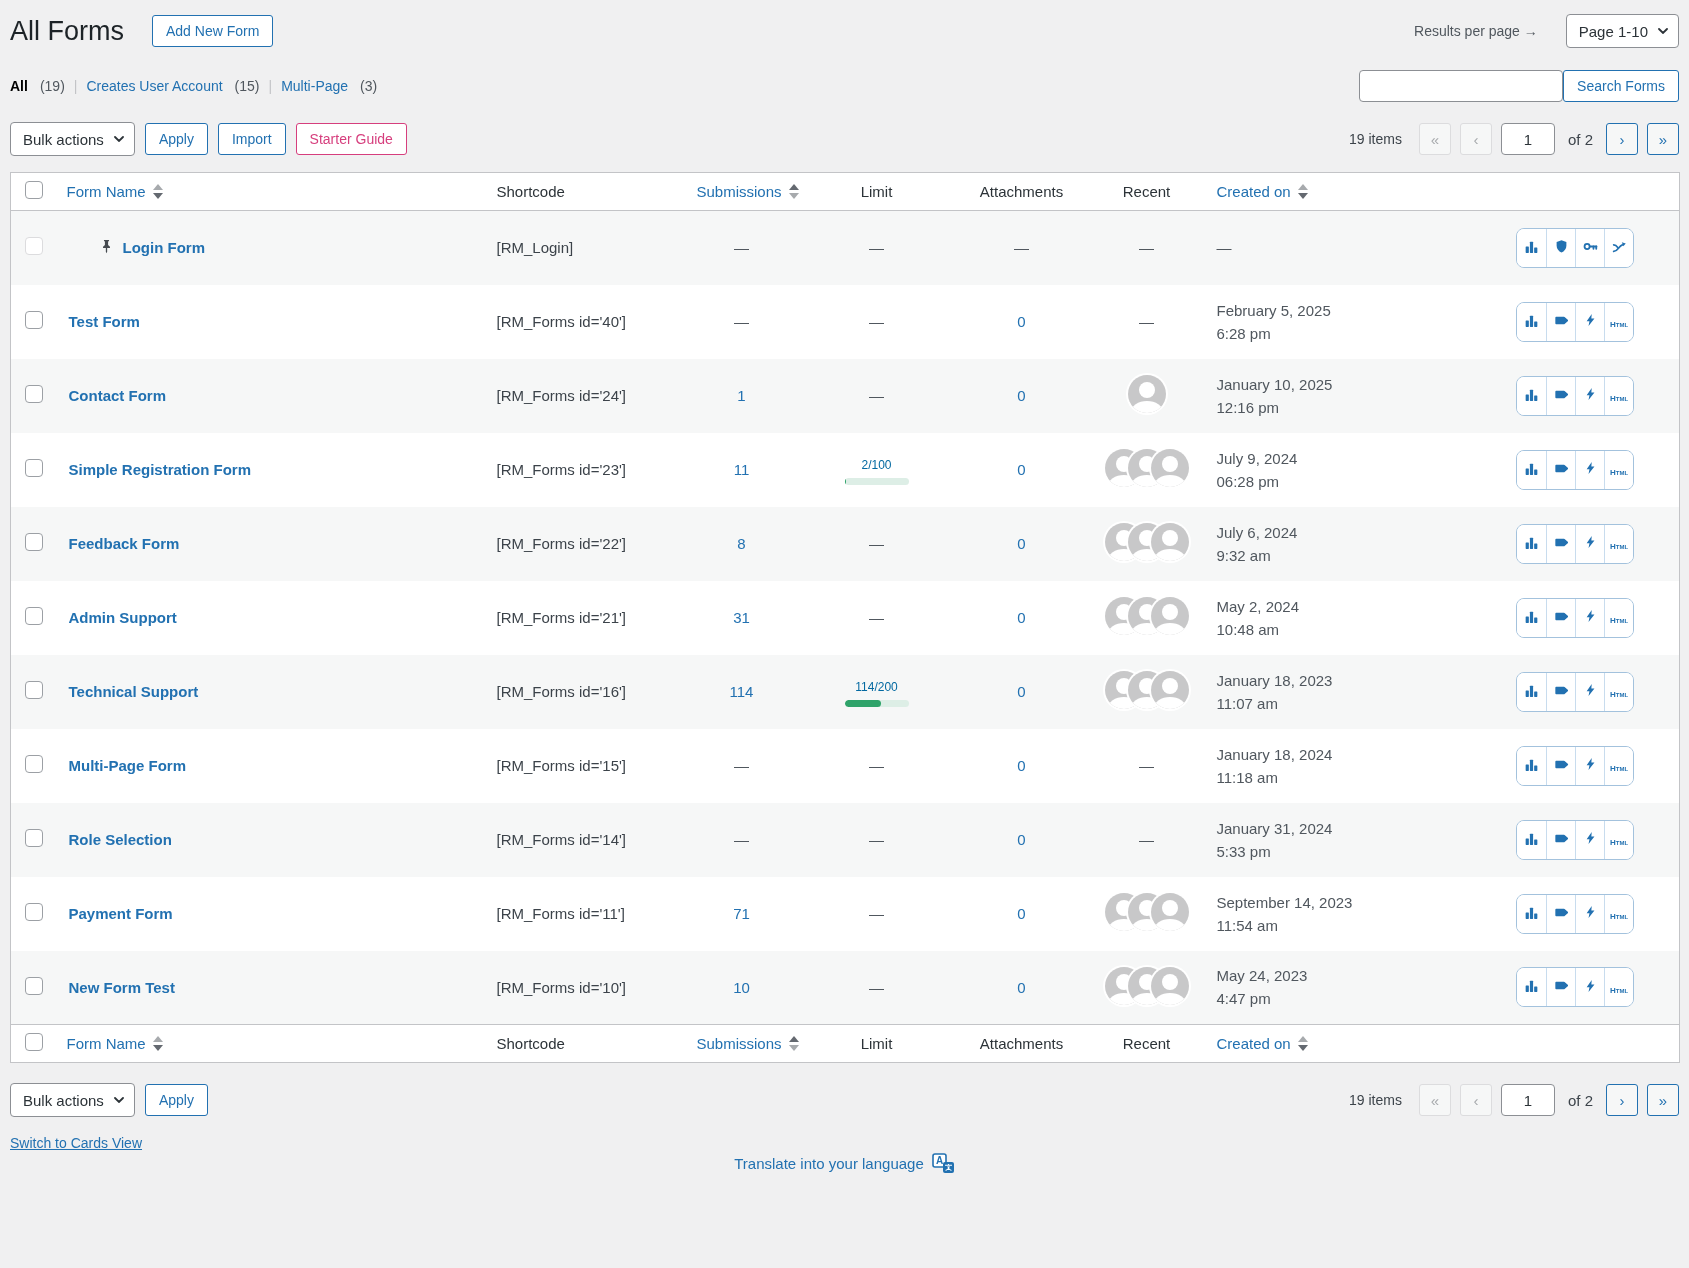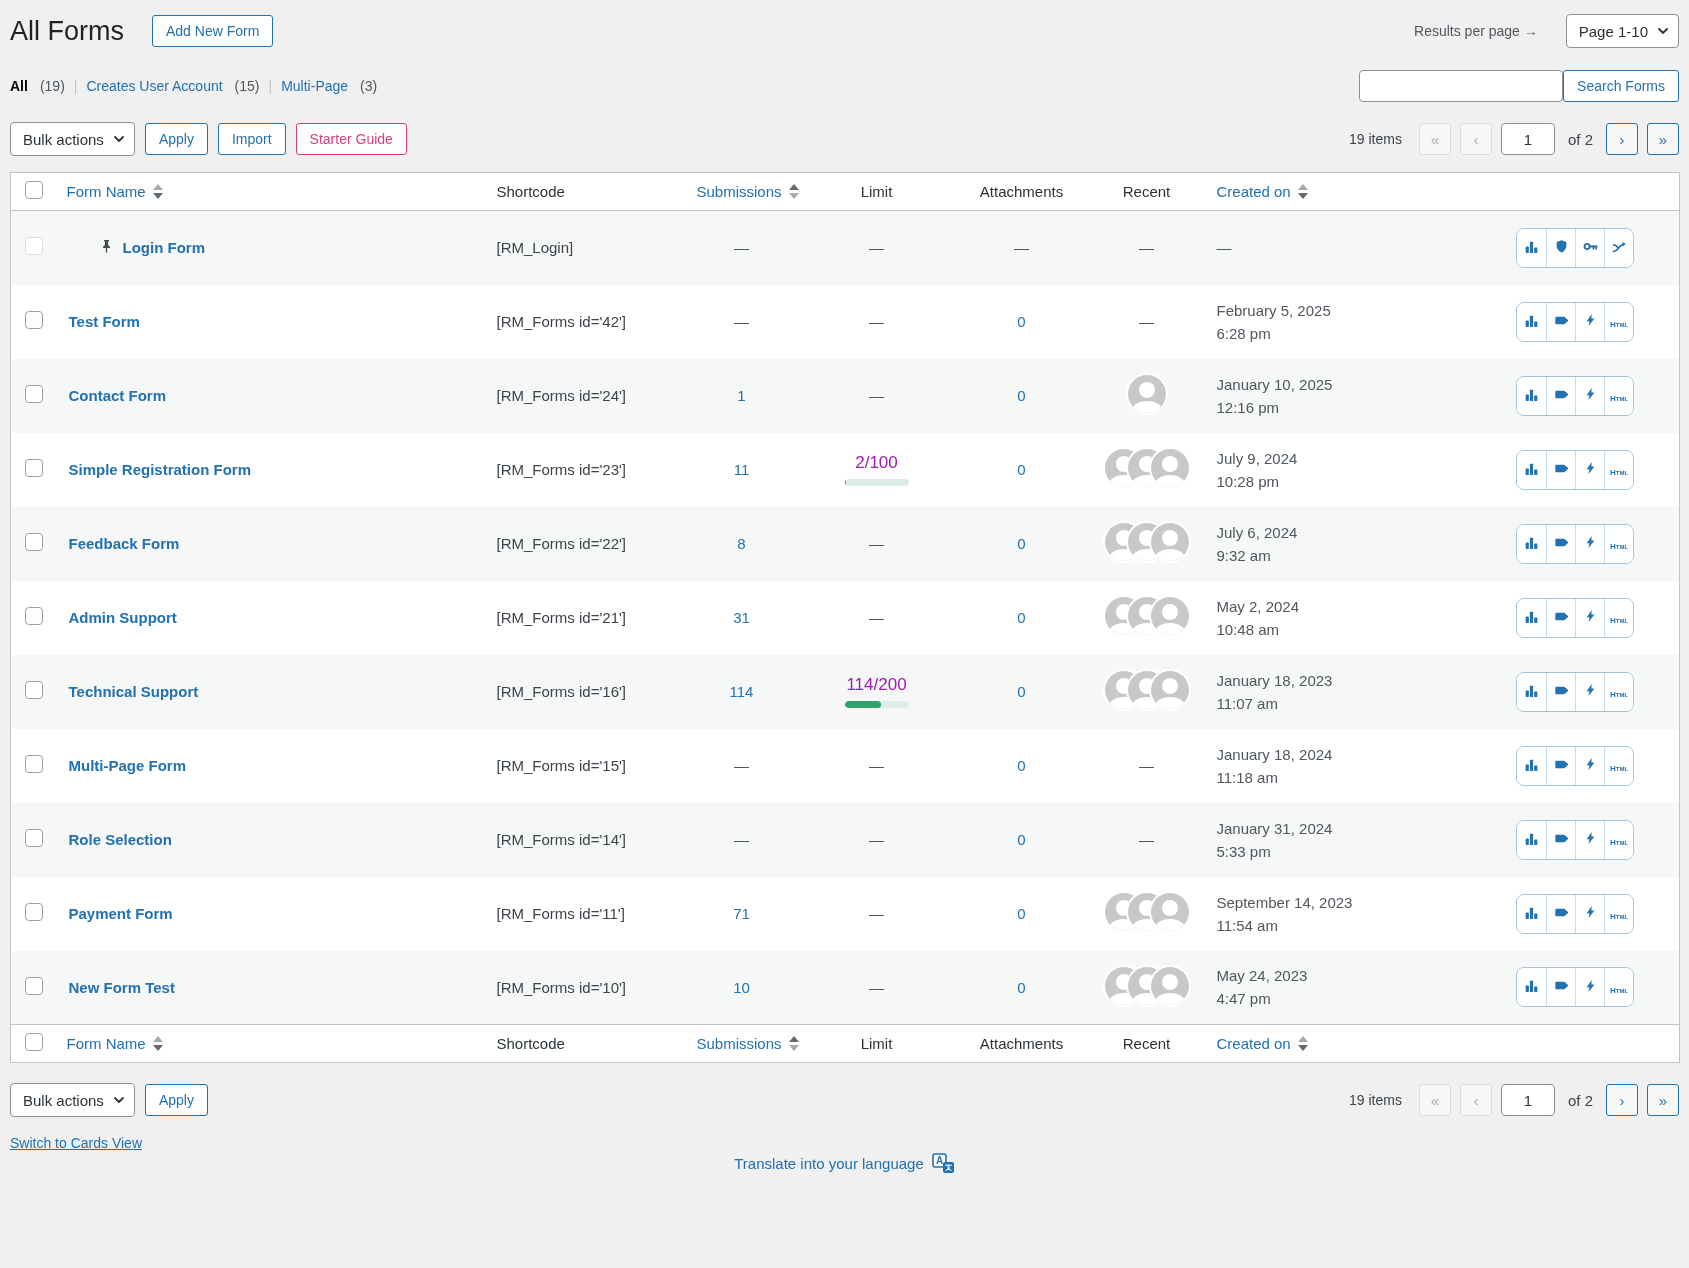--- a/index.html
+++ b/index.html
@@ -68,21 +68,21 @@
   .checkbox.dim { border-color:#dcdcde; }
   .name-cell { padding-left:12px; }
   .pin-wrap { display:inline-flex; align-items:center; gap:9px; padding-left:30px; }
   a.form-name { color:#2271b1; font-weight:700; font-size:15px; text-decoration:none; cursor:pointer; }
   .shortcode { color:#3c434a; }
   .dash { color:#50575e; }
   a.numlink { color:#2271b1; text-decoration:none; cursor:pointer; }
   .created { color:#50575e; line-height:23px; }
 
   .limitbox { display:inline-flex; flex-direction:column; align-items:center; gap:6px; }
-  .limitlabel { font-size:17px; color:#a21caf; }
+  .limitlabel { font-size:12px; color:#0369a1; }
   .bar { width:64px; height:7px; border-radius:4px; background:#ddeee6; overflow:hidden; }
   .bar > i { display:block; height:100%; background:#2fa36a; border-radius:4px; }
 
   .avatars { display:inline-flex; justify-content:center; }
   .avatar { width:38px; height:38px; border-radius:50%; background:#c8c8c9; position:relative; overflow:hidden;
             box-shadow:0 0 0 2px #fff; flex:none; }
   .avatar + .avatar { margin-left:-15px; }
   .avatar::before { content:""; position:absolute; left:11px; top:7px; width:16px; height:16px; background:#fff; border-radius:50%; }
   .avatar::after  { content:""; position:absolute; left:3px;  top:26px; width:32px; height:22px; background:#fff; border-radius:50%; }
 
@@ -245,21 +245,21 @@
                     <path d="M2.5 12.6c4 0 4.6-5 8.2-6.1"></path>
                     <path d="M2.5 6.4c2.4 0 3.2 1.6 4.2 3"></path>
                     <path d="M13.9 5.1l-3.7-1 1.4 3.6z" fill="#2271b1" stroke="none"></path>
                   </svg></span>
               </span>
             </span></td>
         </tr>
         <tr>
           <td class="cbcell"><span class="checkbox"></span></td>
           <td class="name-cell"><a class="form-name">Test Form</a></td>
-          <td><span class="shortcode">[RM_Forms id='42']</span></td>
+          <td><span class="shortcode">[RM_Forms id='40']</span></td>
           <td class="center"><span class="dash">—</span></td>
           <td class="center"><span class="dash">—</span></td>
           <td class="center"><a class="numlink">0</a></td>
           <td class="center"><span class="dash">—</span></td>
           <td>
             <div class="created">
               <div>February 5, 2025</div>
               <div>6:28 pm</div>
             </div>
           </td>
@@ -338,21 +338,21 @@
             </span></td>
           <td class="center"><a class="numlink">0</a></td>
           <td class="center"><span class="avatars">
               <span class="avatar"></span>
               <span class="avatar"></span>
               <span class="avatar"></span>
             </span></td>
           <td>
             <div class="created">
               <div>July 9, 2024</div>
-              <div>10:28 pm</div>
+              <div>06:28 pm</div>
             </div>
           </td>
           <td class="actions"><span class="actgroup">
               <span class="actbtn">
                 <span><svg width="17" height="17" viewBox="0 0 16 16" fill="#2271b1">
                     <rect x="2.5" y="8" width="3" height="6" rx="0.5"></rect>
                     <rect x="6.5" y="3.5" width="3" height="10.5" rx="0.5"></rect>
                     <rect x="10.5" y="9" width="3" height="5" rx="0.5"></rect>
                   </svg></span>
               </span>

